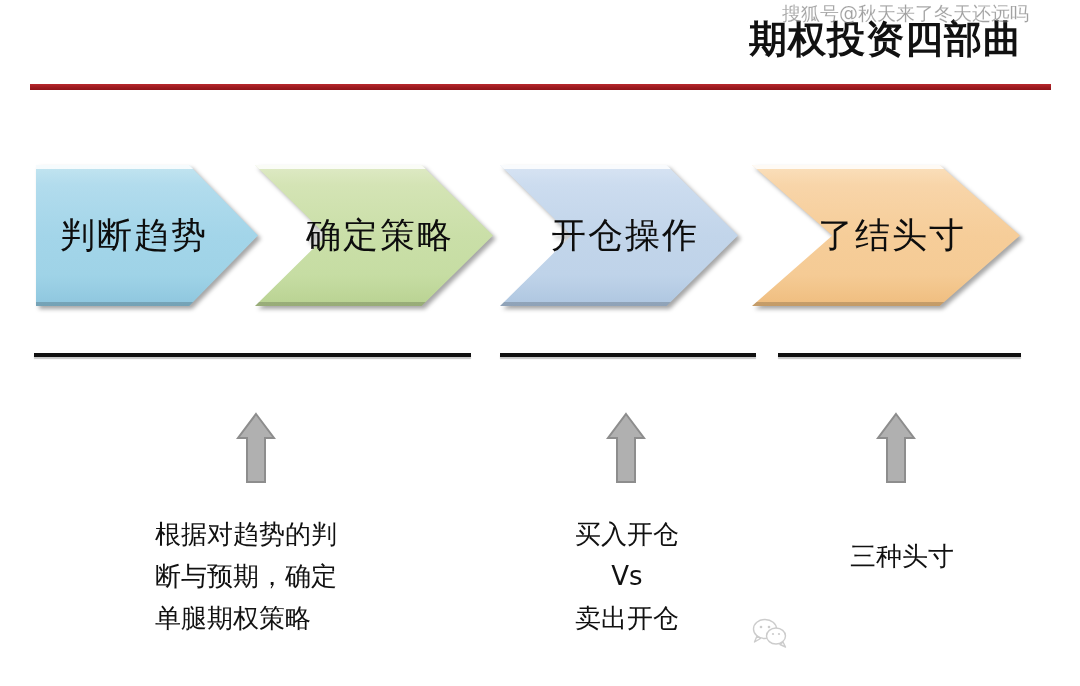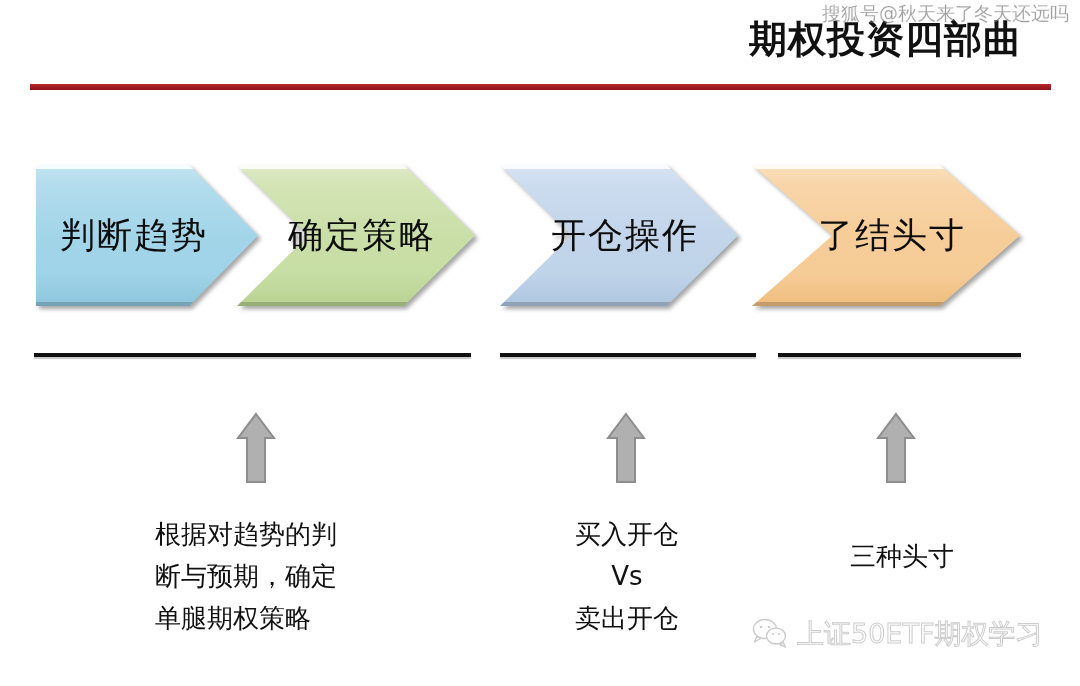--- a/index.html
+++ b/index.html
@@ -43,21 +43,20 @@
   
   .wm-top {
     position: absolute;
     left: 782px;
     top: 4px;
     font-size: 19px;
     line-height: 1;
     color: rgba(80,80,80,0.55);
     white-space: nowrap;
     letter-spacing: 0px;
-    margin-left: 40px;
     -webkit-text-stroke: 0.4px rgba(255,255,255,0.35);
   }
 
   
   .chevrons {
     position: absolute;
     left: 0;
     top: 165px;
     width: 994px;
     height: 145px;
@@ -116,21 +115,21 @@
   }
   .chev-n .rim {
     position: absolute;
     inset: 0;
     clip-path: polygon(0% 0%, 70% 0%, 100% 50%, 70% 100%, 0% 100%, 30% 50%);
     background:
       linear-gradient(to bottom, rgba(255,255,255,0.85) 0 4px, rgba(0,0,0,0) 4px),
       linear-gradient(to top, rgba(0,0,0,0.18) 0 4px, rgba(0,0,0,0) 4px);
     z-index: 2;
   }
-  .chev-2 { left: 237px; }
+  .chev-2 { left: 255px; }
   .chev-2 .face {
     background: linear-gradient(to bottom,
       #dfeac6 0%, #d4e4b5 14%, #cadfa8 50%, #c6dda3 78%, #b9d292 100%);
   }
   .chev-3 { left: 500px; }
   .chev-3 .face {
     background: linear-gradient(to bottom,
       #d8e4f3 0%, #ccdcef 14%, #c2d5ea 50%, #bfd3e9 78%, #aec6e0 100%);
   }
   .chev-4 { left: 752px; width: 268px; }
@@ -257,16 +256,15 @@
     <svg width="36" height="30" viewBox="0 0 36 30">
       <ellipse cx="13" cy="11" rx="11.5" ry="9.5" fill="none" stroke="#9a9a9a" stroke-width="1.4"></ellipse>
       <path d="M5 18 L2.5 24 L8.5 20.5 Z" fill="none" stroke="#9a9a9a" stroke-width="1.4" stroke-linejoin="round"></path>
       <circle cx="9" cy="9" r="1.3" fill="#9a9a9a"></circle>
       <circle cx="17" cy="9" r="1.3" fill="#9a9a9a"></circle>
       <ellipse cx="24" cy="18" rx="9.5" ry="8" fill="#ffffff" stroke="#9a9a9a" stroke-width="1.4"></ellipse>
       <path d="M31 24 L33.5 29 L28 26.5 Z" fill="#ffffff" stroke="#9a9a9a" stroke-width="1.4" stroke-linejoin="round"></path>
       <circle cx="21" cy="16" r="1.1" fill="#9a9a9a"></circle>
       <circle cx="27" cy="16" r="1.1" fill="#9a9a9a"></circle>
     </svg>
-    <span class="wm-text">上证50ETF期权学习</span>
   </div>
 
 </div>
 
 </body></html>

